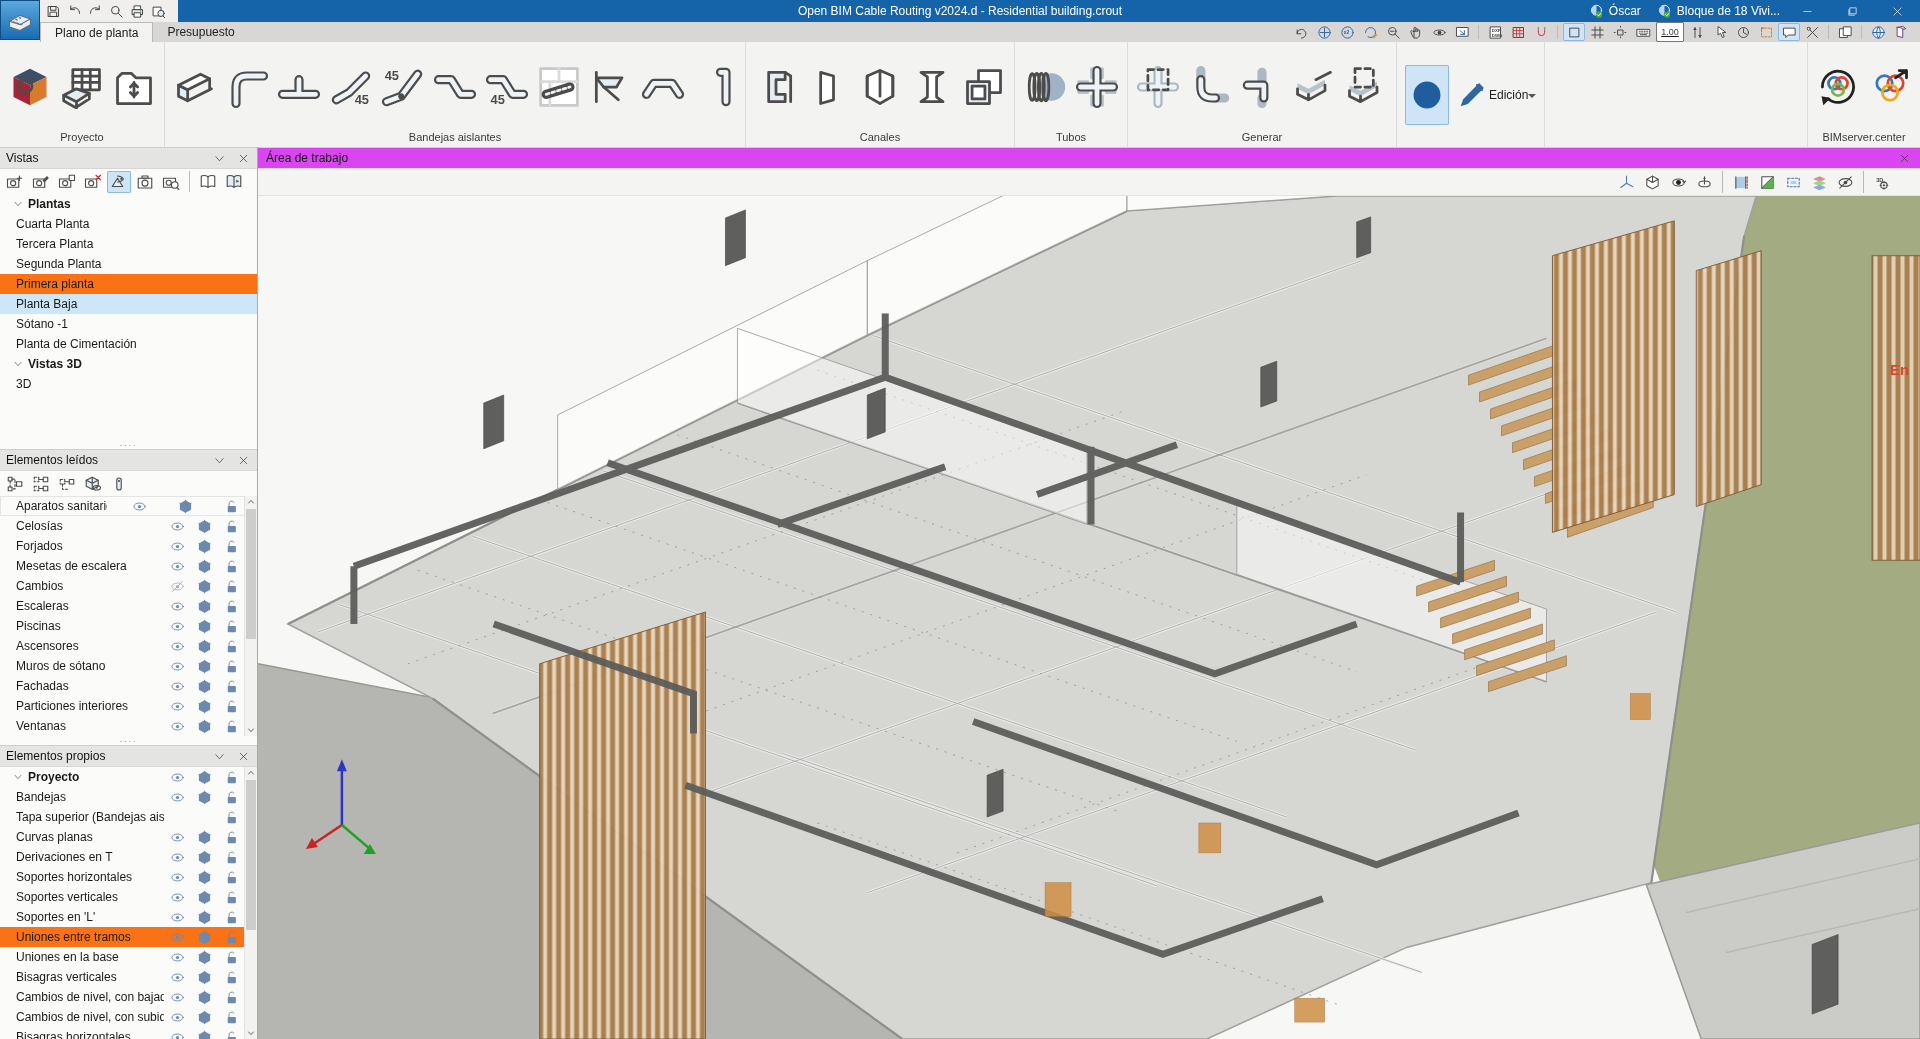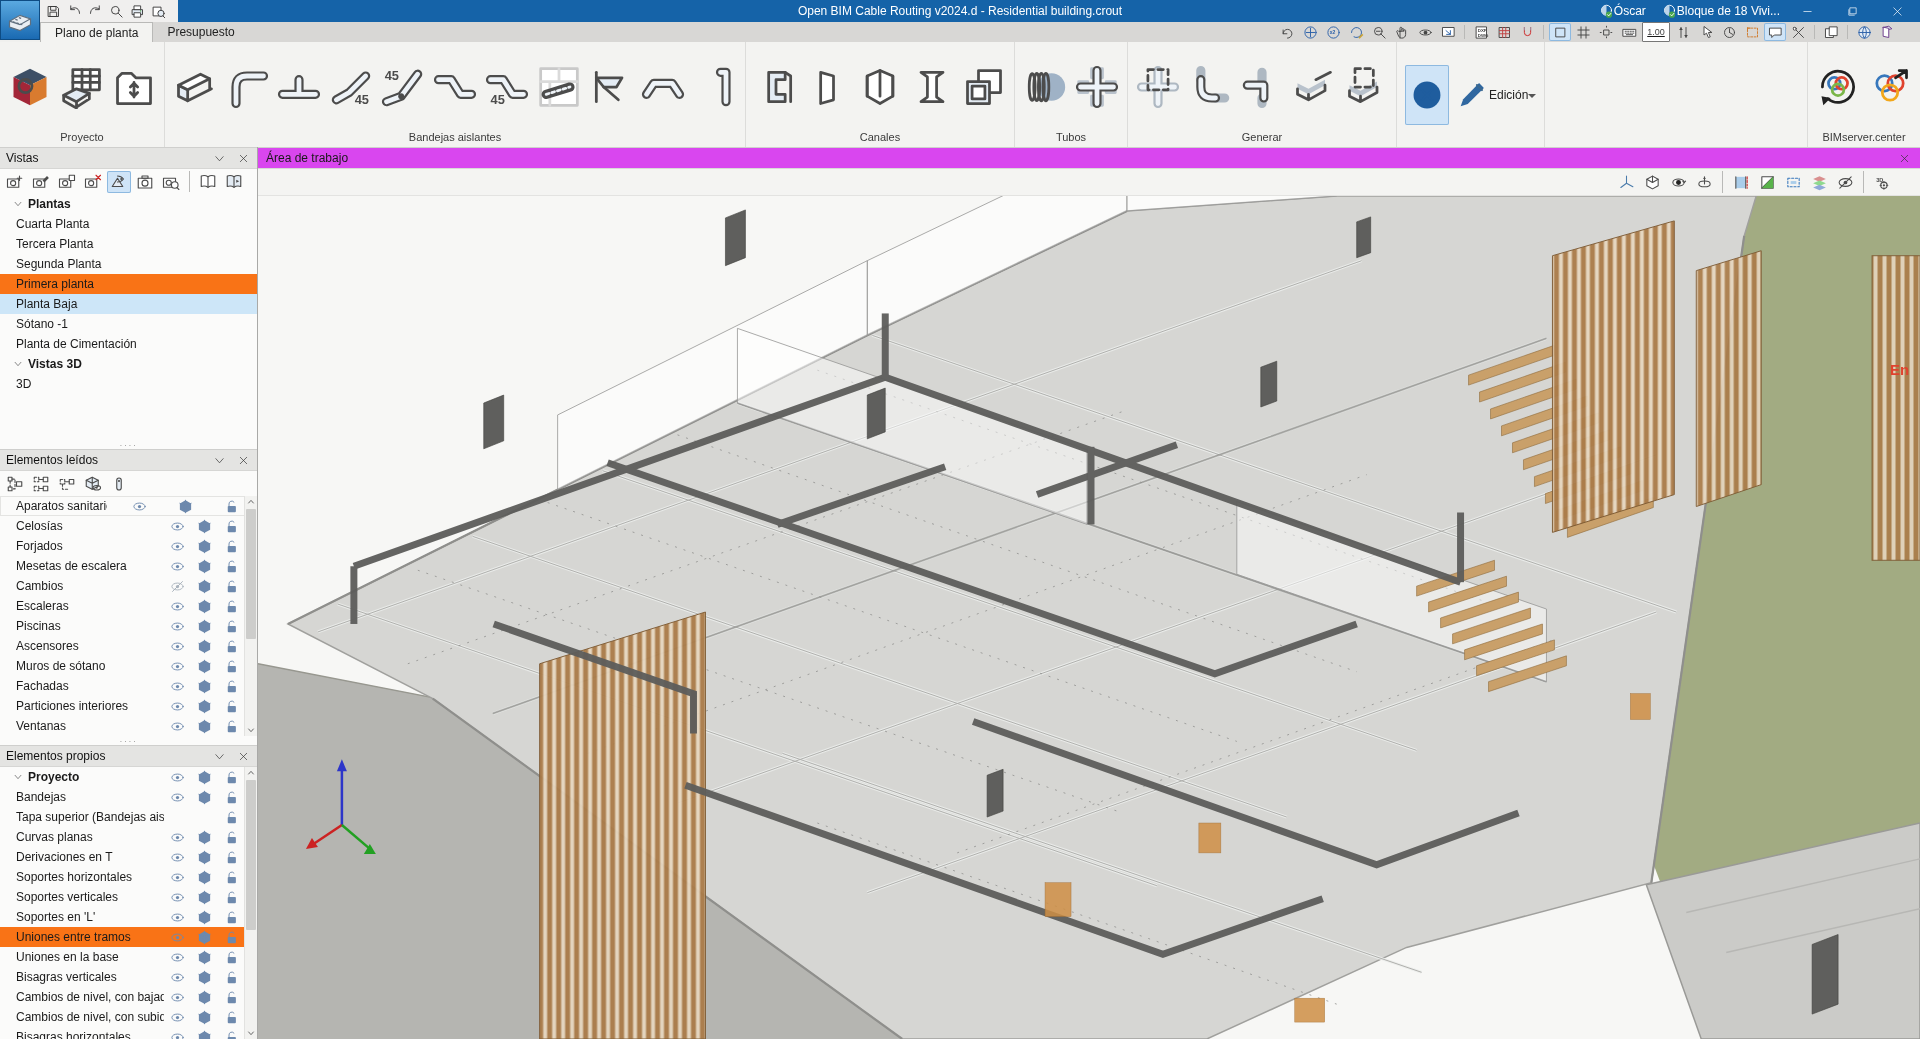--- a/index.html
+++ b/index.html
@@ -3,29 +3,29 @@
 <meta charset="utf-8">
 <style>
   html,body{margin:0;padding:0;}
   body{width:1920px;height:1039px;overflow:hidden;font-family:"Liberation Sans",sans-serif;font-size:12px;color:#1a1a1a;background:#f0f0ee;position:relative;}
   
   #titlebar{position:absolute;top:0;left:0;right:0;height:22px;background:#1563a8;}
   #appicon{position:absolute;top:0;left:0;width:40px;height:40px;background:linear-gradient(#5aa9e0,#1a6ab2);border:1px solid #0e4c83;box-sizing:border-box;z-index:9;display:flex;align-items:center;justify-content:center;}
   #qa{position:absolute;left:40px;top:0;width:132px;height:22px;background:#f0efee;display:flex;align-items:center;padding:0 3px;gap:1px;}
   #wtitle{position:absolute;left:0;right:0;top:0;height:22px;display:flex;align-items:center;justify-content:center;color:#fff;font-size:12px;pointer-events:none;}
   #account{position:absolute;right:140px;top:0;height:22px;display:flex;align-items:center;gap:16px;color:#fff;}
-  .acct{display:flex;align-items:center;}
+  .acct{display:flex;align-items:center;gap:5px;}
   #winbtns{position:absolute;right:0;top:0;height:22px;display:flex;}
   .winbtn{width:45px;height:22px;display:flex;align-items:center;justify-content:center;color:#fff;}
   .winbtn svg{width:11px;height:11px;}
   
   #tabrow{position:absolute;top:22px;left:40px;right:0;height:20px;background:#d8d7d5;display:flex;align-items:stretch;}
   .tab{padding:0 14px;display:flex;align-items:center;font-size:12px;color:#222;}
   .tab.active{background:#f3f3f1;border:1px solid #b9b9b7;border-bottom:none;}
-  #striparea{margin-left:auto;display:flex;align-items:center;padding-right:22px;text-decoration:underline;}
+  #striparea{margin-left:auto;display:flex;align-items:center;padding-right:8px;text-decoration:underline;}
   
   .ibtn{display:inline-flex;align-items:center;justify-content:center;border-radius:2px;color:#4c4c4c;}
   .ibtn svg{display:block;}
   .ibtn.sel{background:#cfe4f7;box-shadow:inset 0 0 0 1px #8db9e0;}
   .isep{width:1px;align-self:stretch;background:#b9b9b7;margin:2px 4px;}
   #striparea .ibtn{width:22px;height:18px;color:#454545;}
   #striparea .ibtn svg{width:15px;height:15px;}
   .scalebox{font-size:9px;border:1px solid #777;background:#fff;padding:0 2px;height:12px;line-height:12px;border-radius:1px;color:#333;}
   #qa .ibtn{width:20px;height:20px;color:#3c3c3c;}
   #qa .ibtn svg{width:15px;height:15px;}

